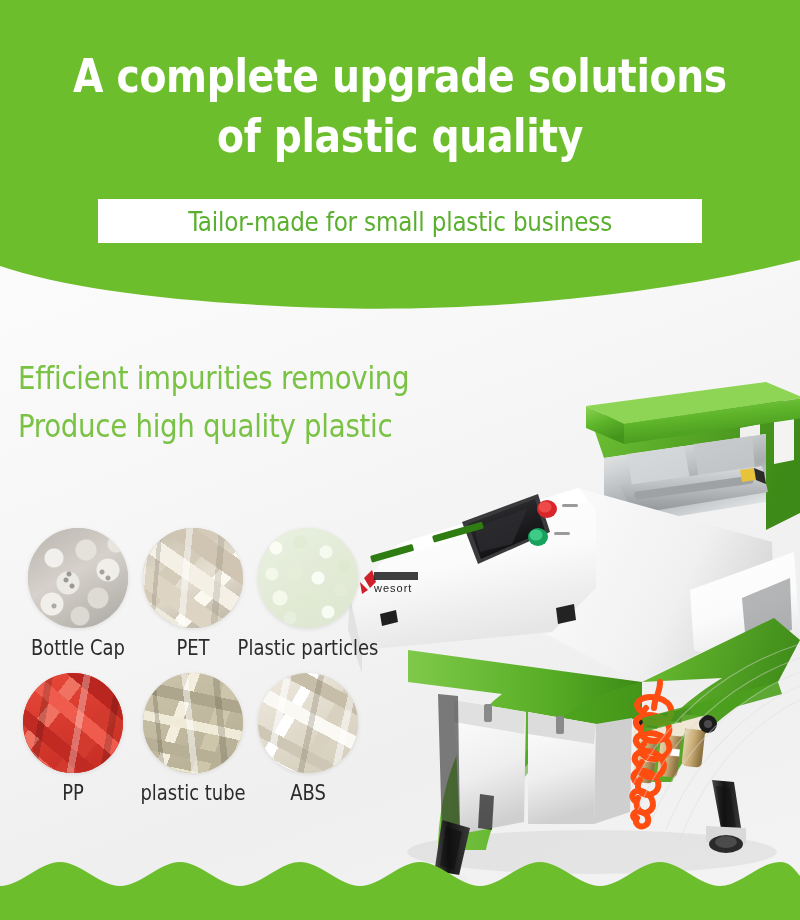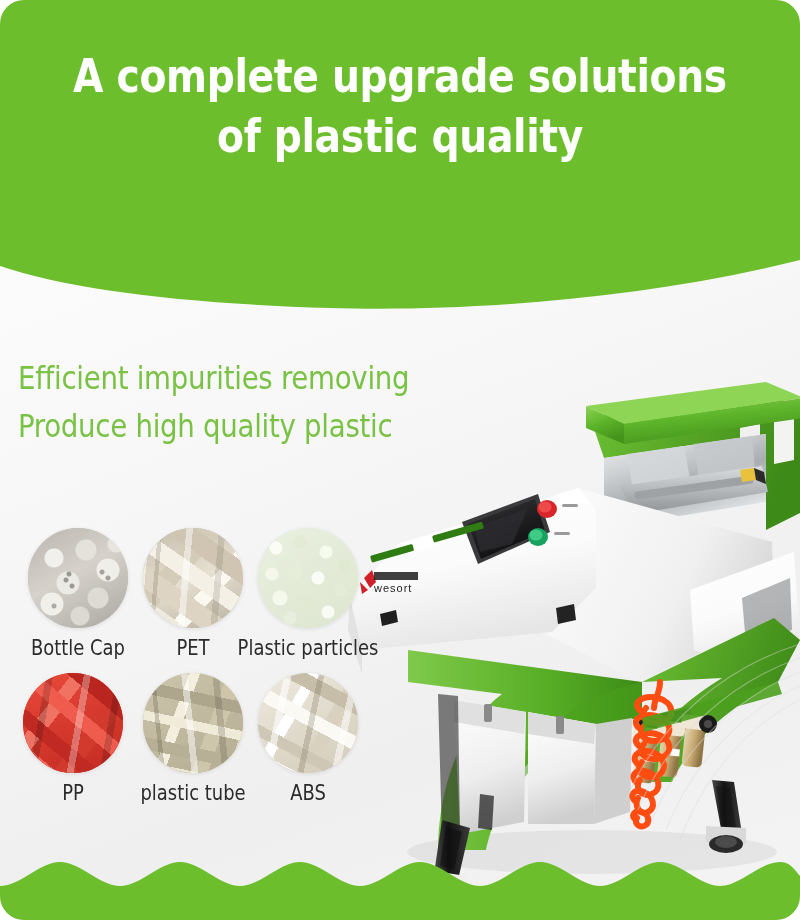--- a/index.html
+++ b/index.html
@@ -7,21 +7,20 @@
   body {
     font-family:"Liberation Sans", sans-serif;
     background:#ffffff;
     overflow:hidden;
   }
   #page {
     position:relative;
     width:800px; height:920px;
     background:linear-gradient(160deg,#ffffff 0%,#f7f7f7 45%,#efefef 75%,#f4f4f4 100%);
     overflow:hidden;
-    border-radius:24px;
   }
 
   
   #header-band {
     position:absolute; left:0; top:0; width:800px; height:320px;
     pointer-events:none;
   }
   #header-band svg { display:block; width:800px; height:320px; }
   #header-content {
     position:absolute; left:0; top:0; width:800px; height:262px;
@@ -103,20 +102,23 @@
 
   <div id="header-band">
     <svg viewBox="0 0 800 320" xmlns="http://www.w3.org/2000/svg">
       <path d="M0,0 L800,0 L800,260 C640,300 460,312 330,308 C190,304 70,290 0,266 Z" fill="#6cbe2c"></path>
     </svg>
   </div>
 
   <div id="header-content">
     <div id="hero-title">A complete upgrade solutions
 of plastic quality</div>
+    <div id="subtitle-box">
+      <span id="subtitle-text">Tailor-made for small plastic business</span>
+    </div>
   </div>
 
   <div id="tagline">Efficient impurities removing
 Produce high quality plastic</div>
 
   <div id="machine">
     <svg viewBox="0 0 470 500" xmlns="http://www.w3.org/2000/svg" width="470" height="500">
       <defs>
         <linearGradient id="whiteBody" x1="0" y1="0" x2="0.3" y2="1">
           <stop offset="0%" stop-color="#ffffff"></stop>

